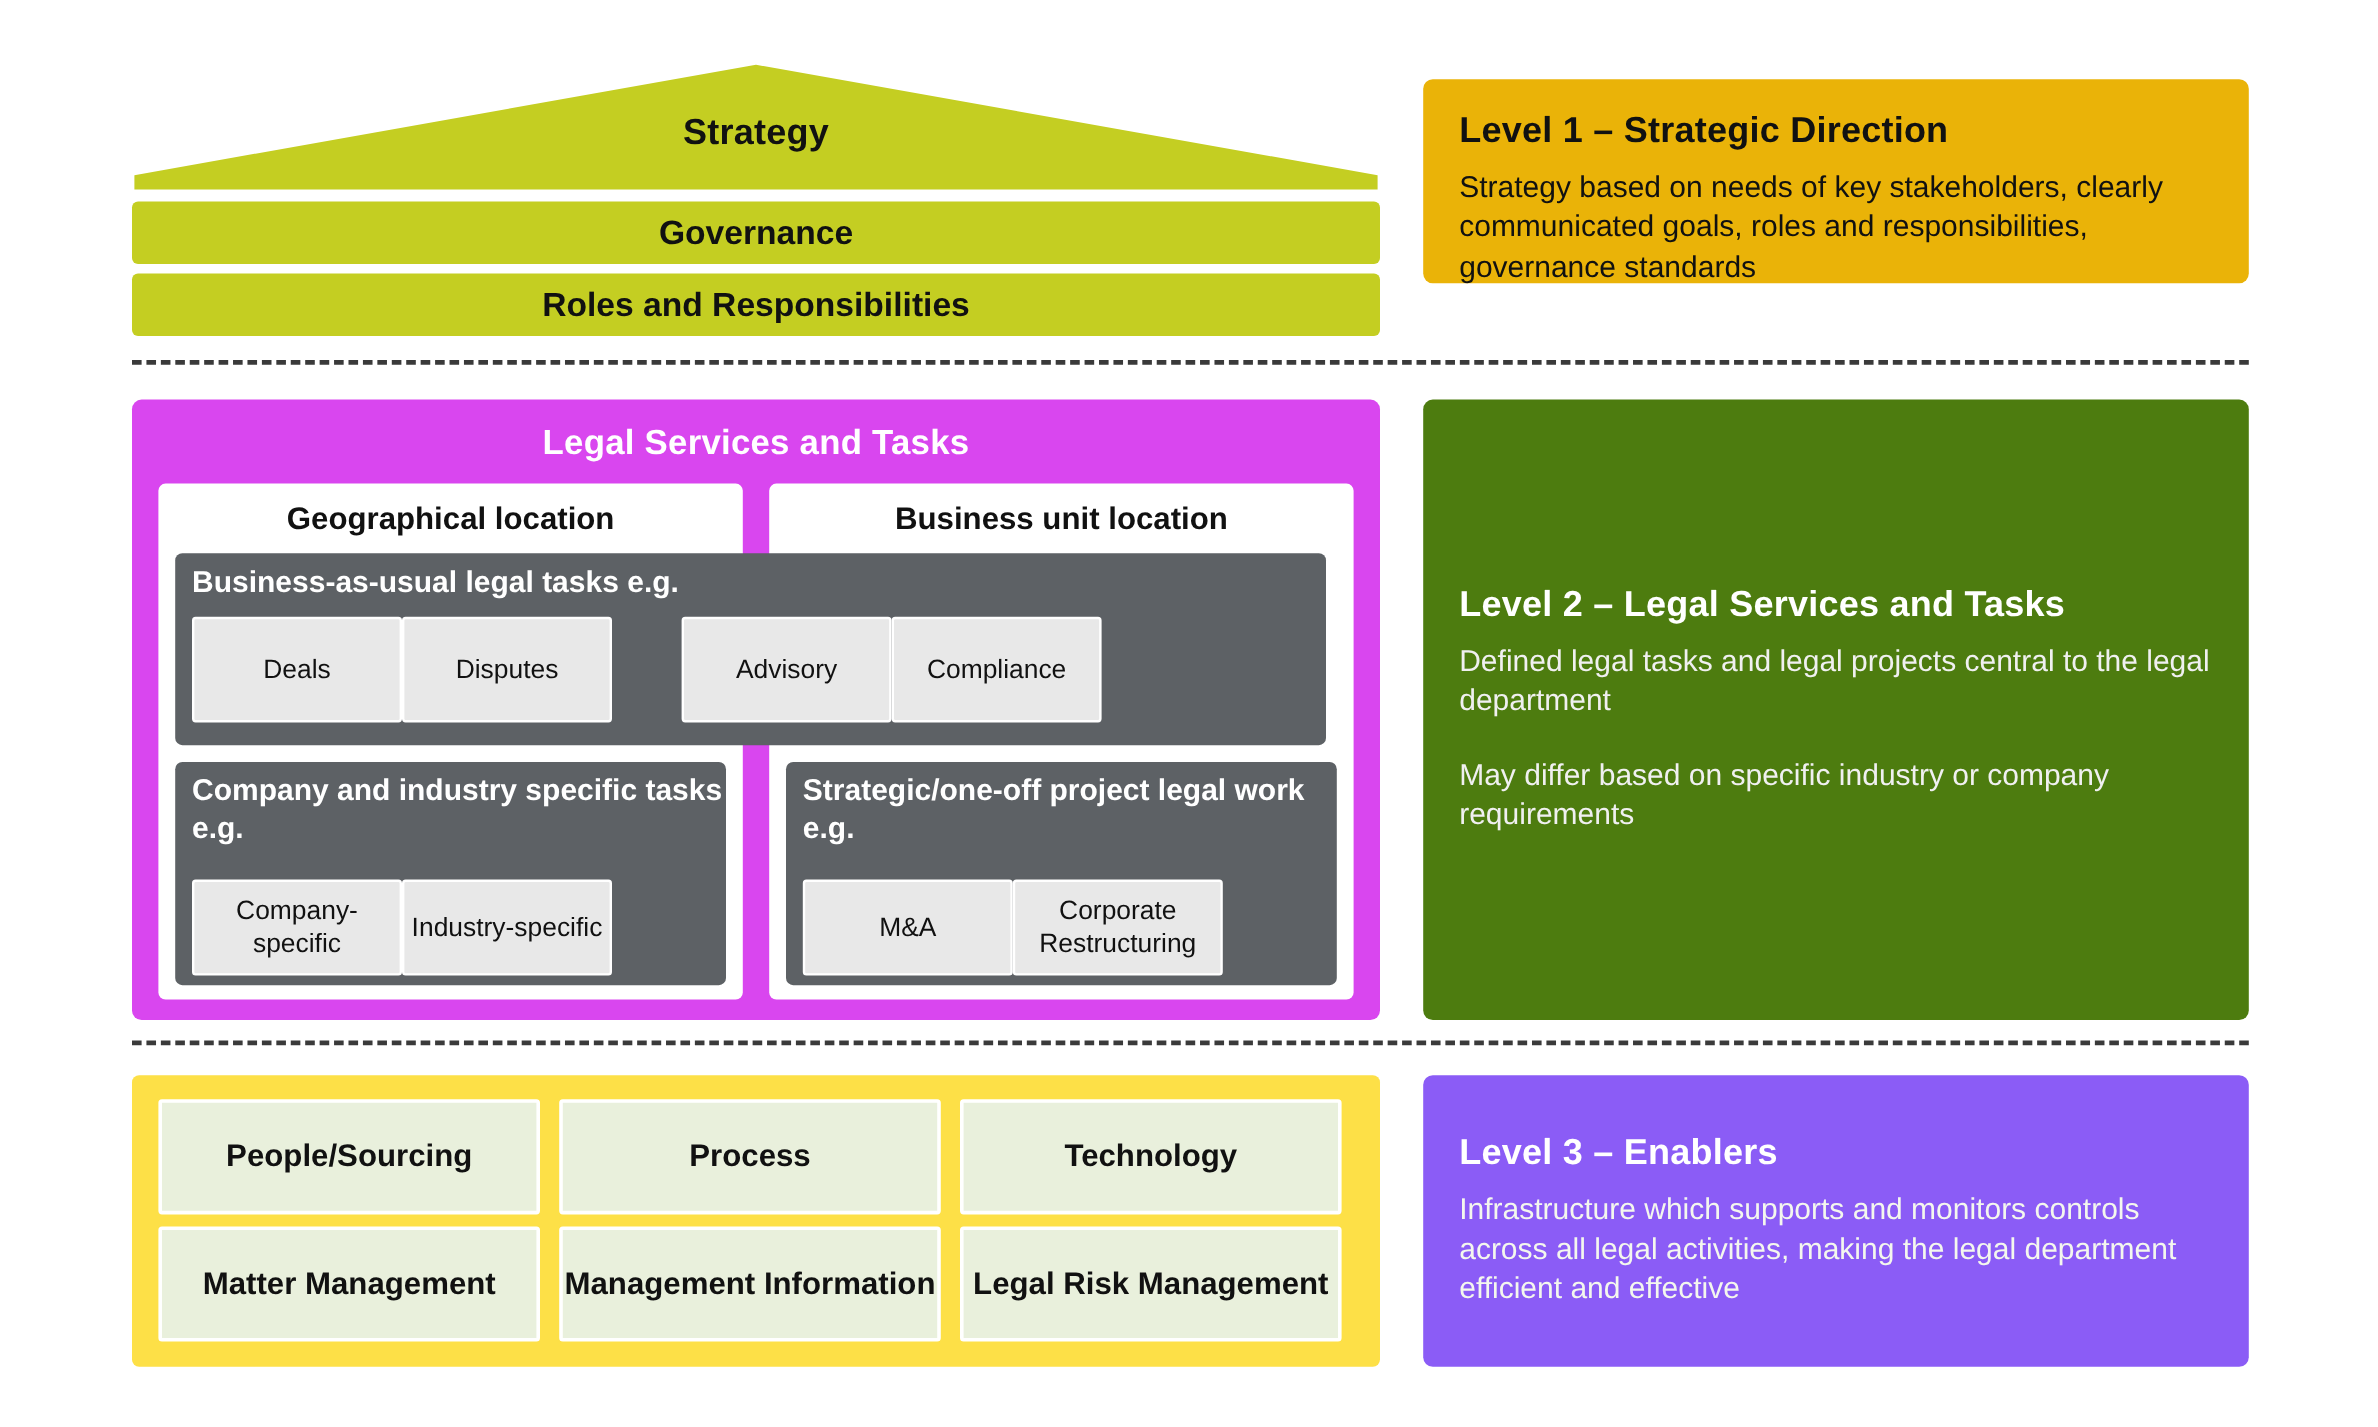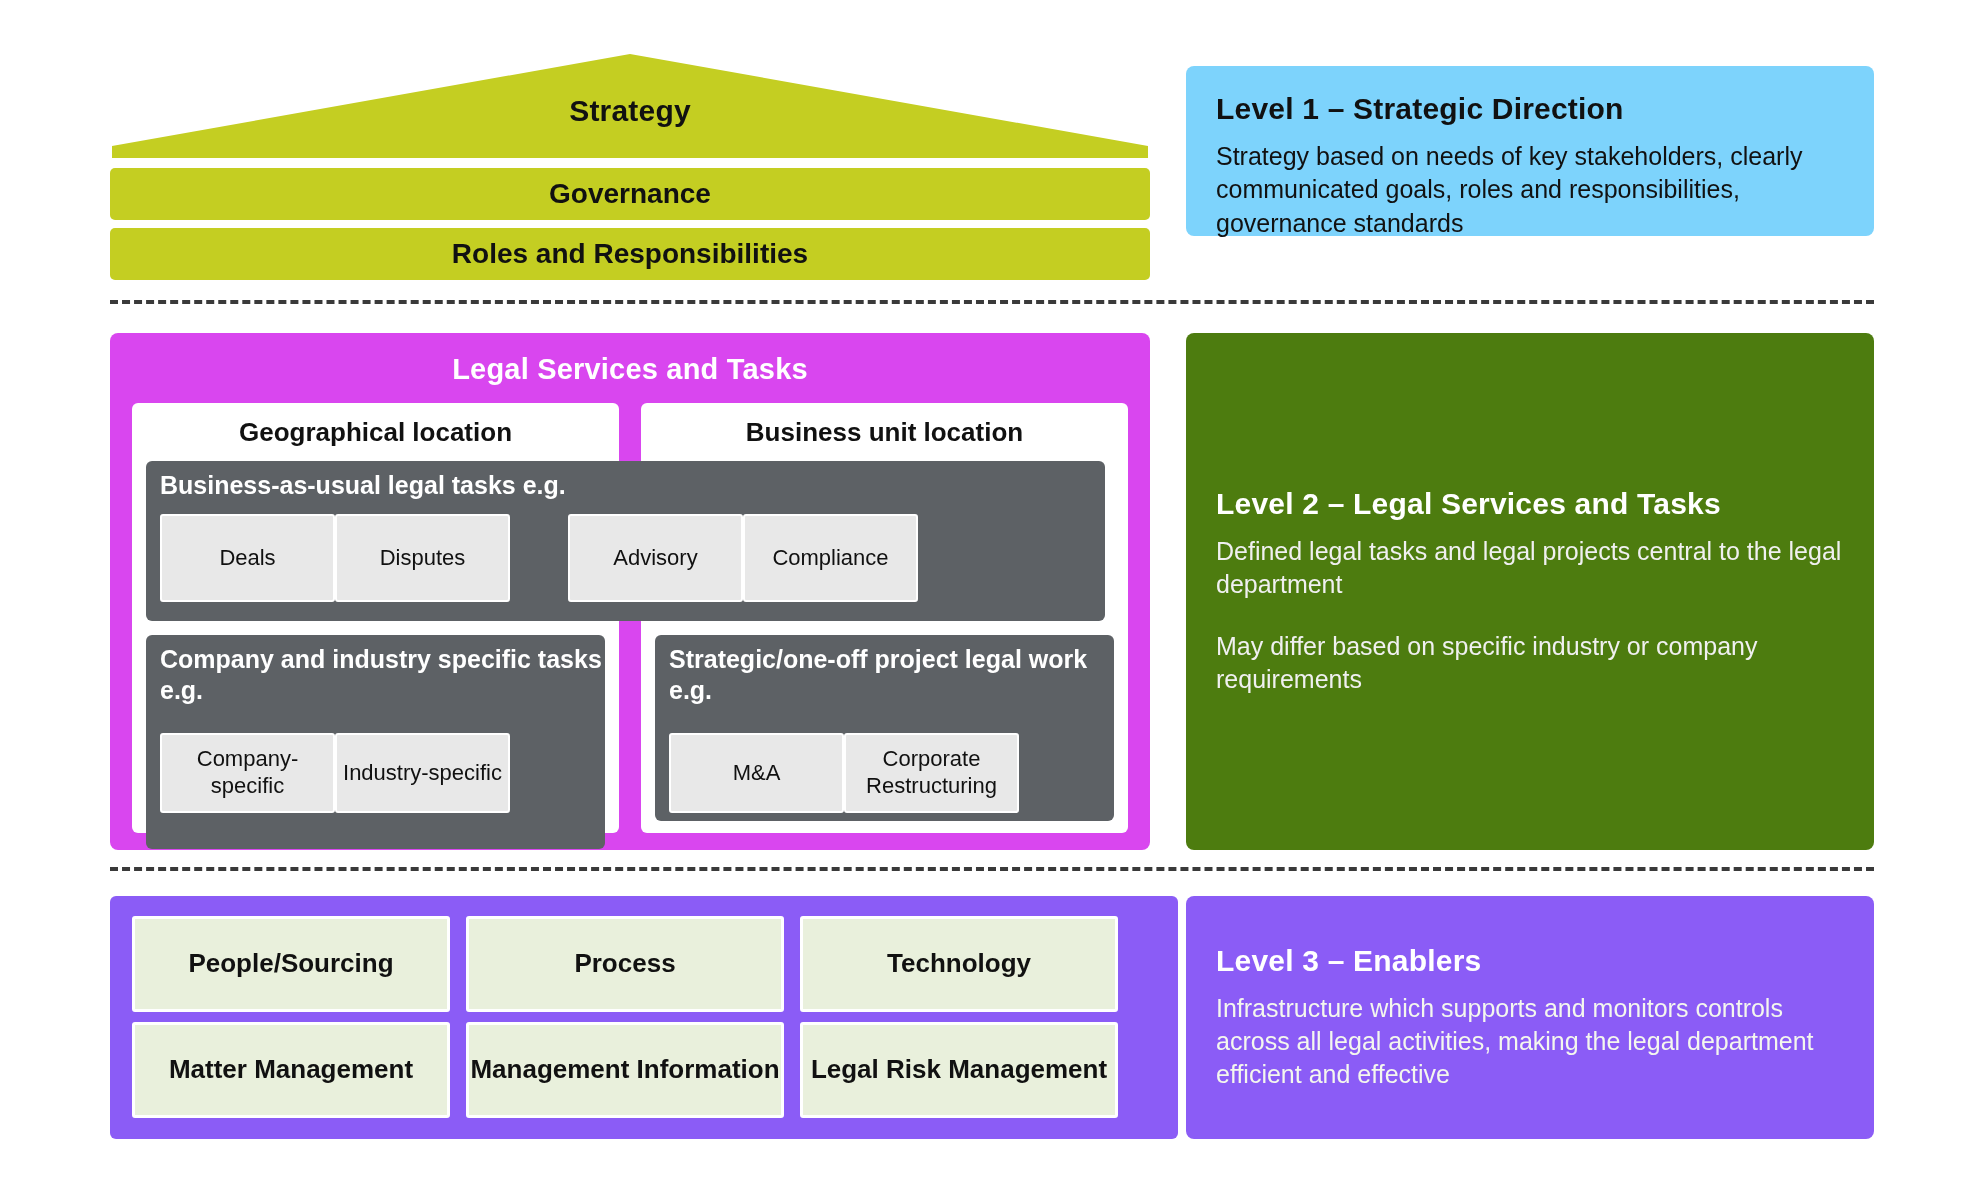--- a/index.html
+++ b/index.html
@@ -131,21 +131,21 @@
   .band-row1-left {
     left: 14px;
     top: 58px;
     width: 959px;
     height: 160px;
   }
   .band-row2-left {
     left: 14px;
     top: 232px;
     width: 459px;
-    height: 214px;
+    height: 186px;
   }
   .band-row2-right {
     left: 523px;
     top: 232px;
     width: 459px;
     height: 186px;
   }
 
   .band-label {
     color: #ffffff;
@@ -179,23 +179,22 @@
   .chips-r2 { left: 14px; top: 98px; }
   .chips-r2 .chip { width: 171px; height: 76px; }
 
   
   .green-panel {
     position: absolute;
     left: 110px;
     top: 896px;
     width: 1040px;
     height: 243px;
-    background: #8b5cf6;
+    background: #fde047;
     border-radius: 6px;
-    padding-left: 28px;
   }
   .enabler-grid {
     position: absolute;
     left: 22px;
     top: 20px;
     display: grid;
     grid-template-columns: repeat(3, 318px);
     grid-template-rows: 96px 96px;
     gap: 10px 16px;
   }
@@ -228,21 +227,21 @@
   .desc p {
     margin: 0;
     font-size: 25px;
     line-height: 1.33;
   }
   .desc p + p { margin-top: 28px; }
 
   #desc-1 {
     top: 66px;
     height: 170px;
-    background: #7dd3fc;
+    background: #eab308;
     color: #111111;
   }
   #desc-1 h3 { color: #111111; }
 
   #desc-2 {
     top: 333px;
     height: 517px;
     background: #4d7c0f;
     color: #F0F0F0;
     display: flex;

